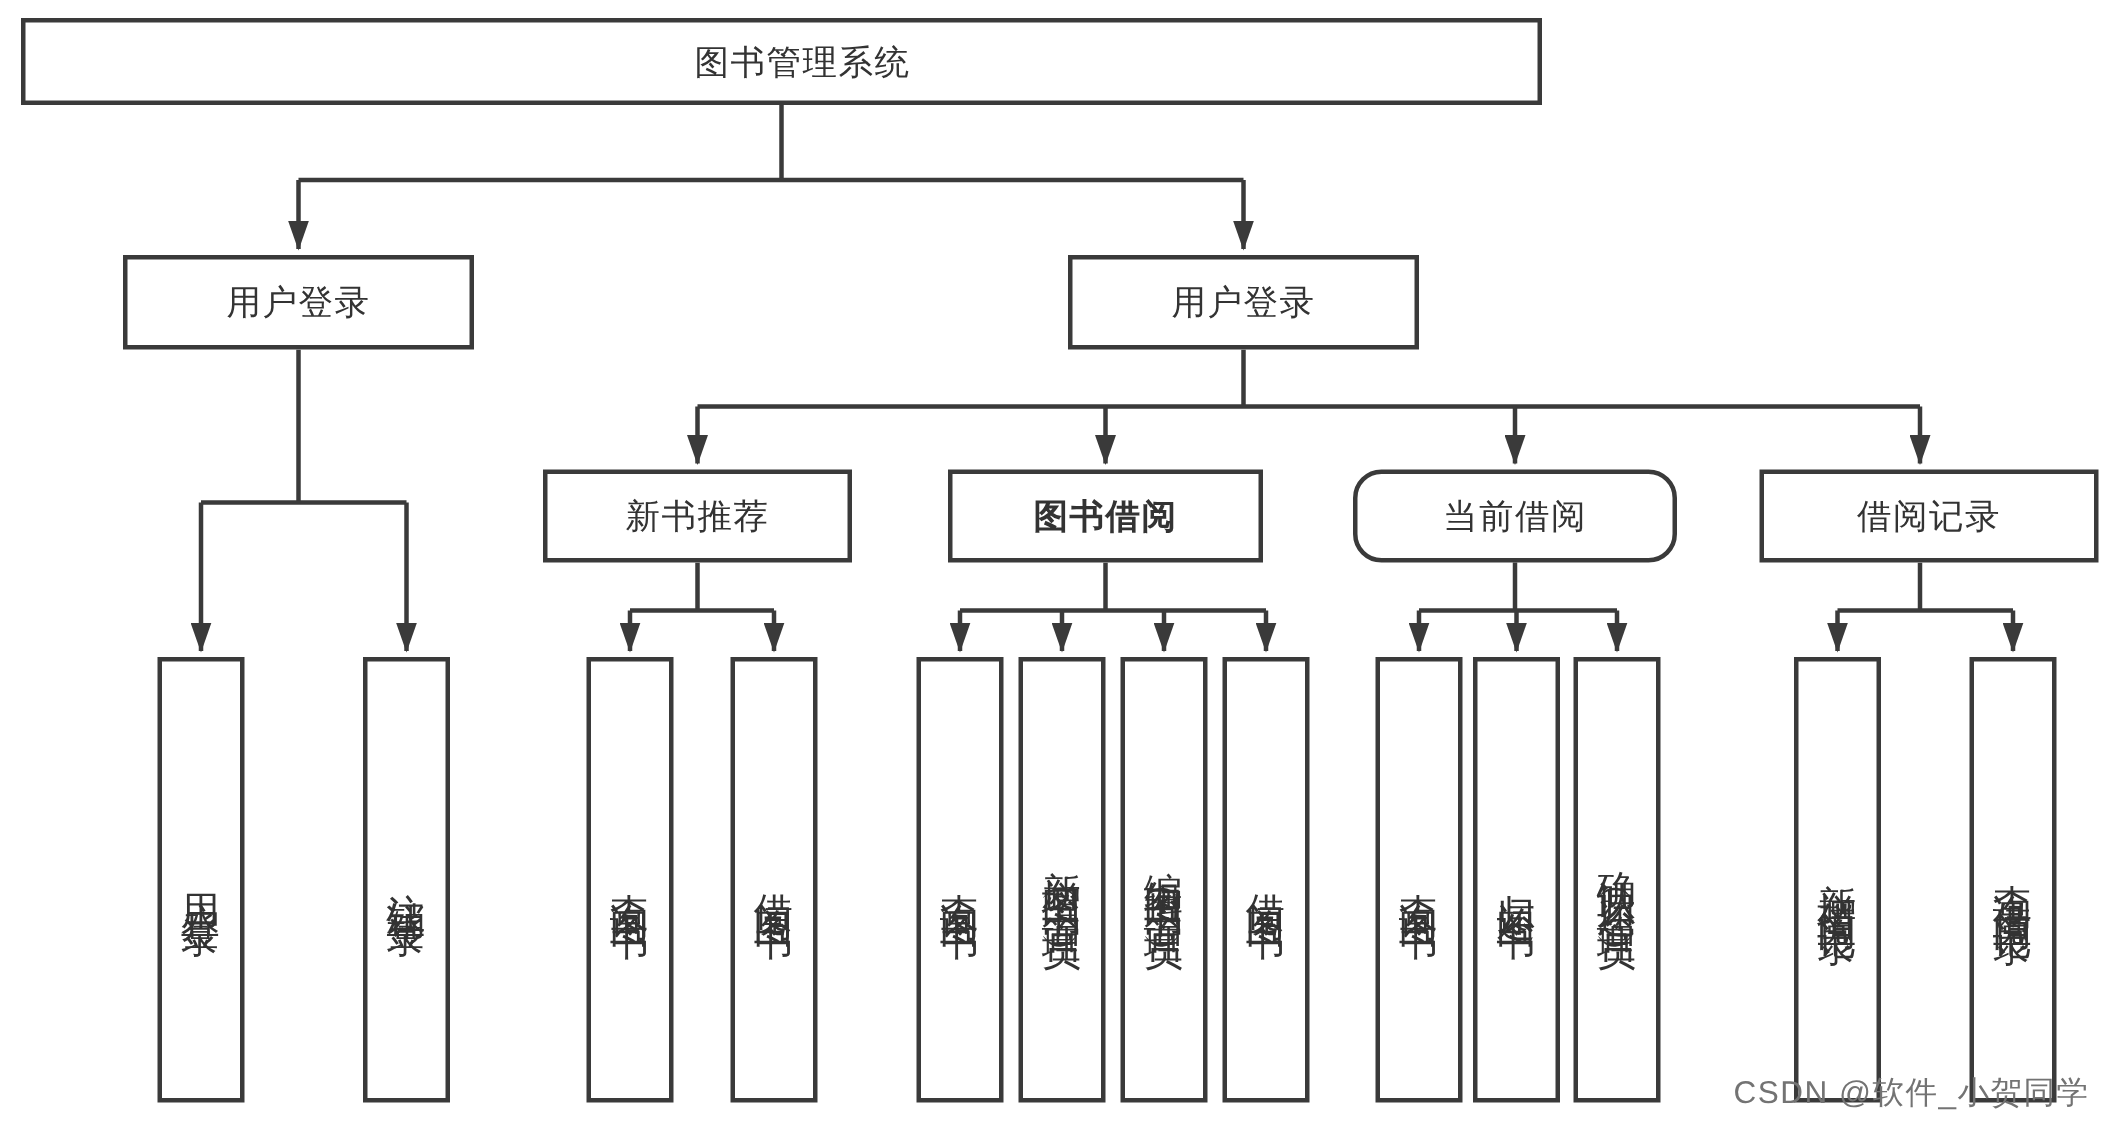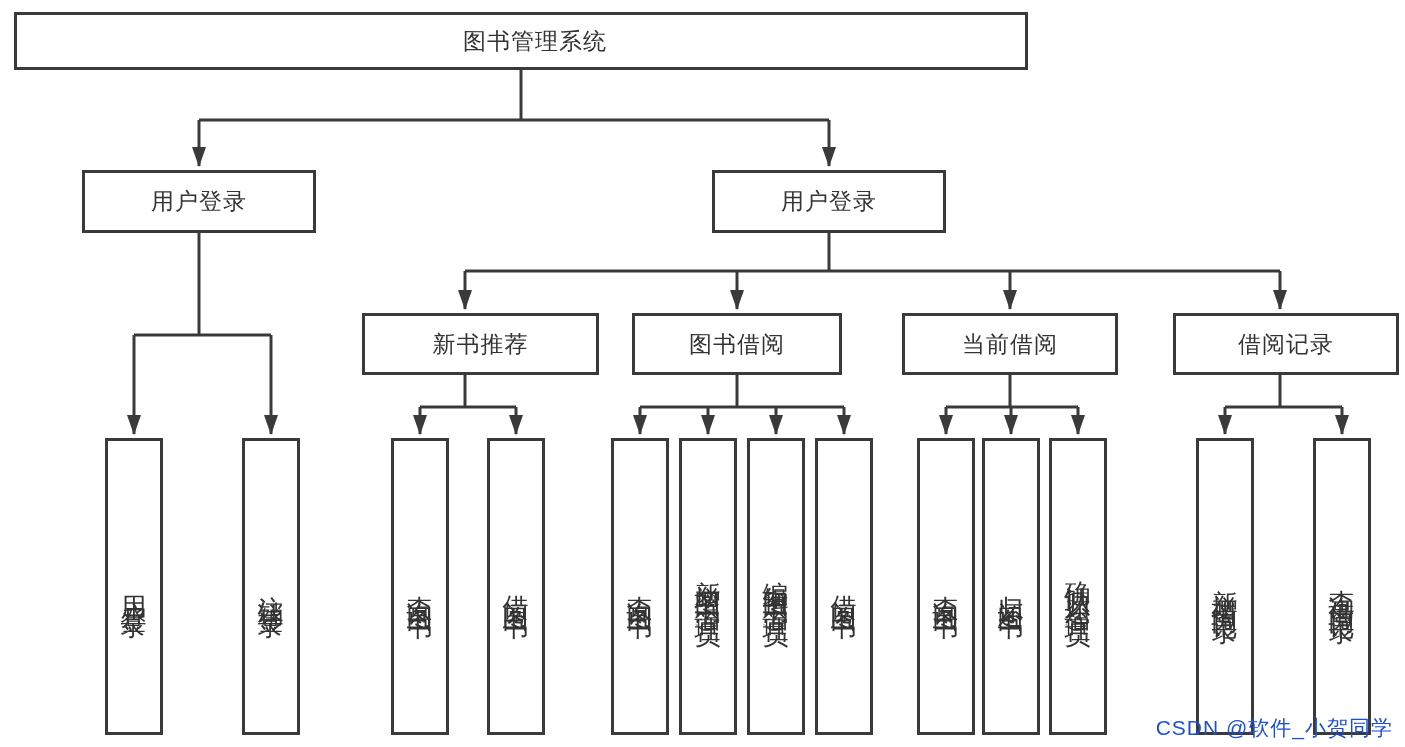--- a/index.html
+++ b/index.html
@@ -40,21 +40,21 @@
     white-space:nowrap;
     font-size:26px;
     line-height:1;
     letter-spacing:6px;
     color:#333333;
   }
   .watermark {
     position:absolute;
     right:12px; bottom:5px;
     font-size:21px;
-    color:#1d4ed8;
+    color:#737373;
     letter-spacing:1px;
     z-index:3;
   }
 </style>
 </head>
 <body>
 
 <div id="canvas">
 
   <svg class="connectors" viewBox="0 0 1405 747" xmlns="http://www.w3.org/2000/svg">
@@ -111,27 +111,27 @@
     <span>图书管理系统</span>
   </div>
 
   <div class="node" style="left:82px; top:170px; width:234px; height:63px;">
     <span>用户登录</span>
   </div>
   <div class="node" style="left:712px; top:170px; width:234px; height:63px;">
     <span>用户登录</span>
   </div>
 
-  <div class="node" style="left:362px; top:313px; width:237px; height:62px;text-align:center;">
+  <div class="node" style="left:362px; top:313px; width:206px; height:62px;text-align:center;">
     <span>新书推荐</span>
   </div>
-  <div class="node" style="left:632px; top:313px; width:210px; height:62px;">
+  <div class="node" style="left:632px; top:313px; width:210px; height:62px;font-weight:bold;">
     <span>图书借阅</span>
   </div>
-  <div class="node" style="left:902px; top:313px; width:216px; height:62px;">
+  <div class="node" style="left:902px; top:313px; width:216px; height:62px;border-radius:19px;">
     <span>当前借阅</span>
   </div>
   <div class="node" style="left:1173px; top:313px; width:226px; height:62px;">
     <span>借阅记录</span>
   </div>
 
   <div class="leaf" style="left:105px;">
     <span>用户登录</span>
   </div>
   <div class="leaf" style="left:242px;">

